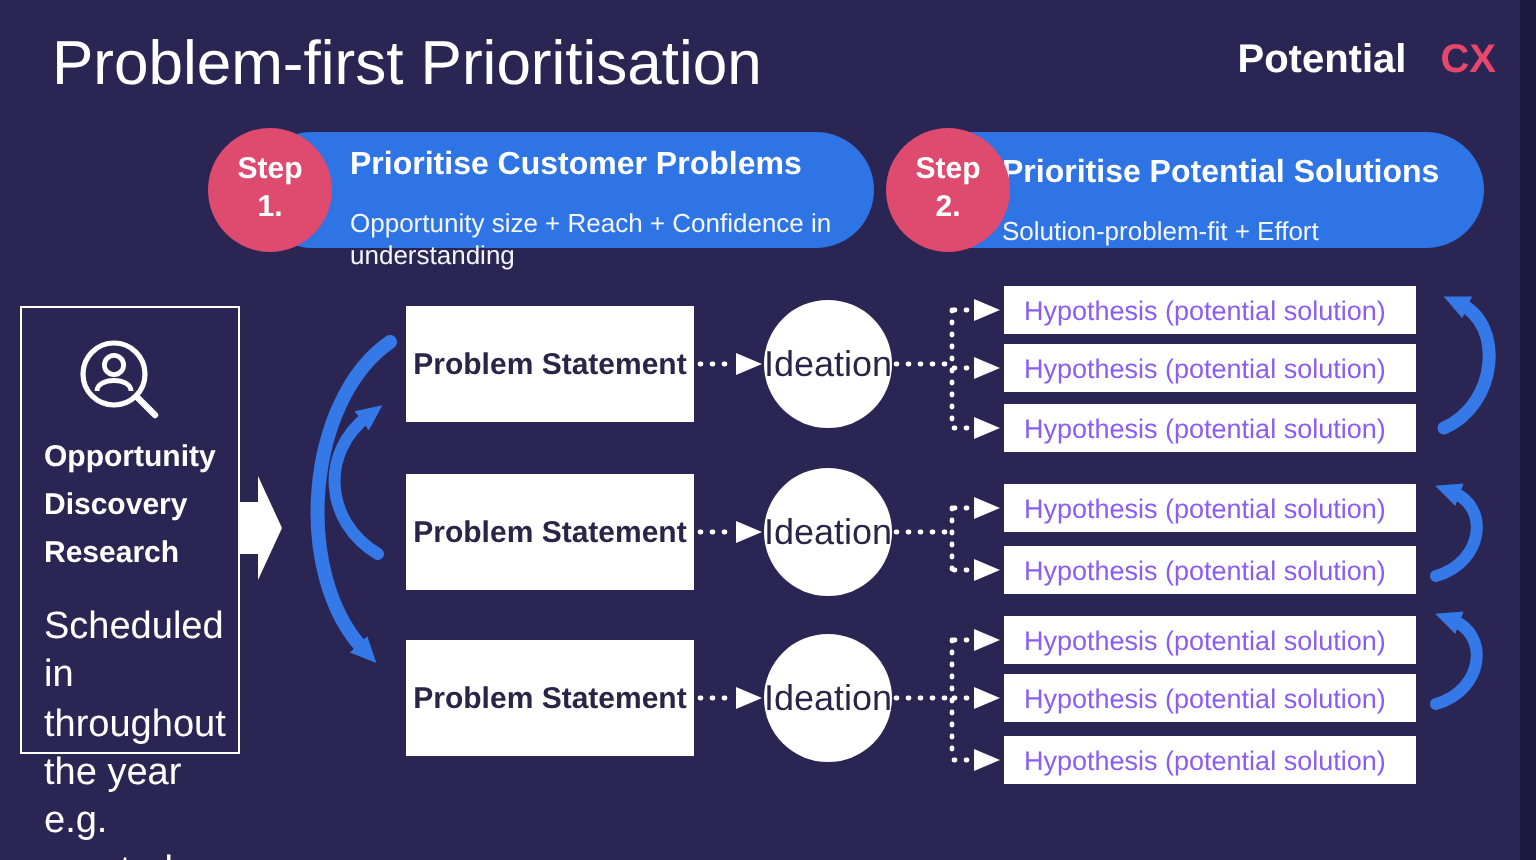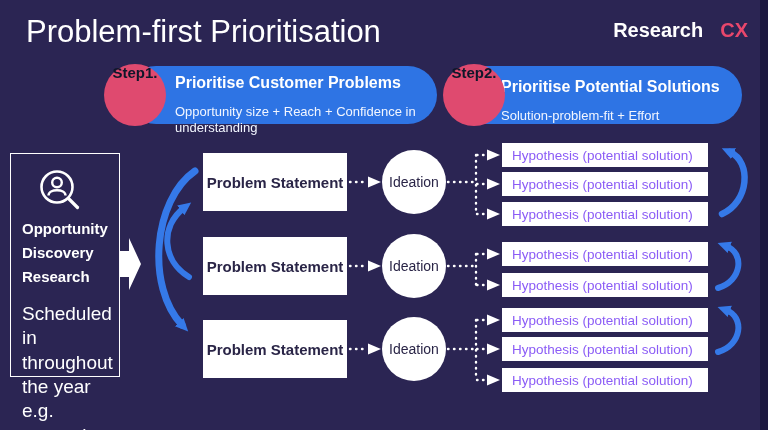--- a/index.html
+++ b/index.html
@@ -15,22 +15,22 @@
   .pill { position:absolute; height:58px; background:#2e74e4; border-radius:29px; color:#ffffff; box-sizing:border-box; }
   .pill1 { left:127px; top:66px; width:310px; }
   .pill2 { left:446px; top:66px; width:296px; }
   .pill-inner1 { padding:8px 0 0 48px; width:258px; }
   .pill-inner2 { padding:12px 0 0 55px; width:232px; }
   .pill-title { font-size:16px; font-weight:bold; margin-bottom:12px; }
   .pill-sub { font-size:13px; line-height:1.24; color:#f2f6ff; }
 
   .badge {
     position:absolute; width:62px; height:62px; border-radius:50%;
-    background:#df4a6f; color:#0f172a; z-index:2;
-    display:flex; justify-content:center;
+    background:#df4a6f; color:#ffffff; z-index:2;
+    display:flex; flex-direction:column; justify-content:center;
     font-size:15px; font-weight:bold; line-height:1.25; text-align:center;
   }
   .badge1 { left:104px; top:64px; }
   .badge2 { left:443px; top:64px; }
 
   .disc-box {
     position:absolute; left:10px; top:153px; width:110px; height:224px;
     border:1.5px solid #ffffff; box-sizing:border-box; color:#ffffff;
   }
   .disc-icon { margin:13px 0 2px 25px; display:block; }
@@ -38,21 +38,21 @@
   .disc-note { font-size:19px; line-height:1.28; padding-left:11px; margin-top:13px; }
 
   .pbox {
     position:absolute; left:203px; width:144px; height:58px; background:#ffffff;
     color:#2a2547; font-size:15px; display:flex; align-items:center; justify-content:center;font-weight:bold;
   }
   .pbox.r1 { top:153px; } .pbox.r2 { top:237px; } .pbox.r3 { top:320px; }
 
   .ideation {
     position:absolute; left:382px; width:64px; height:64px; border-radius:50%;
-    background:#ffffff; color:#2a2547; font-size:14px;
+    background:#ffffff; color:#2a2547; font-size:18px;
     display:flex; align-items:center; justify-content:center;
   }
   .ideation.r1 { top:150px; } .ideation.r2 { top:234px; } .ideation.r3 { top:317px; }
 
   .hyp {
     position:absolute; left:502px; width:206px; height:24px; background:#ffffff;
     color:#8b5cf6; font-size:13.5px; display:flex; align-items:center;
     padding-left:10px; box-sizing:border-box;
   }
   .hyp.h1 { top:143px; } .hyp.h2 { top:172px; } .hyp.h3 { top:202px; }
@@ -62,21 +62,21 @@
   .overlay { position:absolute; left:0; top:0; pointer-events:none; }
 </style>
 </head>
 <body>
 
 <div class="stage">
 
   <div class="title">Problem-first Prioritisation</div>
 
   <div class="logo">
-    <span>Research</span><span class="cx">CX</span>
+    <span>Potential</span><span class="cx">CX</span>
   </div>
 
   <div class="pill pill1">
     <div class="pill-inner1">
       <div class="pill-title">Prioritise Customer Problems</div>
       <div class="pill-sub">Opportunity size + Reach + Confidence in understanding</div>
     </div>
   </div>
   <div class="badge badge1">
     <span>Step</span>

